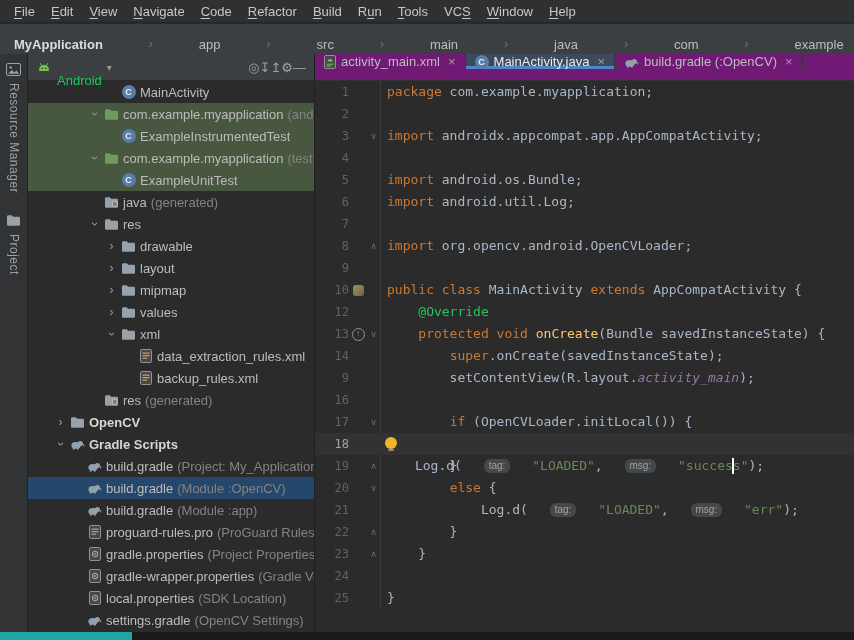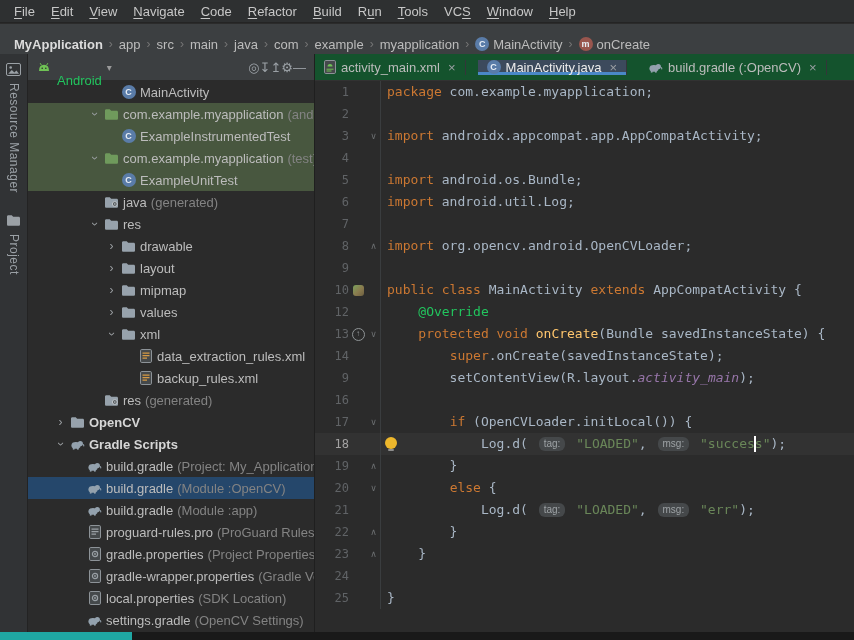--- a/index.html
+++ b/index.html
@@ -7,21 +7,21 @@
        font-family:"Liberation Sans",sans-serif;color:#bbbbbb;font-size:13px;}
 
   
   #menubar{position:absolute;left:0;top:0;width:854px;height:23px;background:#2e3031;
            border-bottom:1px solid #242424;display:flex;align-items:center;padding-left:6px;box-sizing:border-box;}
   .menu-item{padding:2px 8px;color:#c7c7c7;cursor:default;}
   .menu-item u{text-decoration-thickness:1px;text-underline-offset:2px;}
 
   
   #crumbs{position:absolute;left:0;top:24px;width:854px;height:41px;background:#3c3f41;
-          border-bottom:1px solid #2b2b2b;display:flex;align-items:center;padding-left:12px;box-sizing:border-box;white-space:nowrap;}
+          border-bottom:1px solid #2b2b2b;display:flex;align-items:center;padding-left:12px;box-sizing:border-box;white-space:nowrap;gap:40px;}
   .crumb{color:#bcbcbc;display:inline-flex;align-items:center;gap:4px;padding:0 2px;}
   .crumb.bold{font-weight:bold;color:#dcdcdc;}
   .crumb-sep{color:#757575;margin:0 4px;font-size:12px;}
 
   
   #stripe{position:absolute;left:0;top:54px;width:28px;bottom:8px;background:#313335;border-right:1px solid #232323;box-sizing:border-box;}
   .stripe-btn{display:flex;flex-direction:column;align-items:center;gap:7px;padding:9px 0 12px 0;cursor:default;}
   .stripe-label{writing-mode:vertical-rl;text-orientation:sideways;font-size:12px;color:#9ba1a6;letter-spacing:.5px;}
 
   
@@ -44,41 +44,41 @@
   .tsec{color:#838383;margin-left:4px;}
 
   
   .ci{display:inline-flex;width:14px;height:14px;border-radius:50%;align-items:center;justify-content:center;
       font-size:9px;font-weight:bold;color:#e8eef5;flex:none;}
   .ci-class{background:#5a7ca8;}
   .ci-method{background:#99564e;}
 
   
   #editor{position:absolute;left:315px;top:54px;right:0;bottom:8px;background:#2b2b2b;overflow:hidden;}
-  #tabbar{height:27px;background:#14532d;border-bottom:1px solid #323232;display:flex;align-items:center;box-sizing:border-box;gap:12px;}
+  #tabbar{height:27px;background:#701a75;border-bottom:1px solid #323232;display:flex;align-items:flex-start;box-sizing:border-box;}
   .tab{display:flex;align-items:center;gap:5px;padding:0 9px;color:#bcbcbc;border-right:1px solid #333639;cursor:default;}
   .tab.active{background:#3c4a5c;color:#ececec;box-shadow:inset 0 -3px 0 #4a88c7;}
   .tclose{color:#9b9fa3;margin-left:3px;font-size:13px;}
 
   #code{position:relative;}
   .cl{display:flex;height:22px;position:relative;}
-  .cl.cur{background:#323232;}
+  .cl.cur{background:#323232;flex-direction:column;}
   .ln{width:34px;flex:none;text-align:right;color:#606366;font:12px/22px "DejaVu Sans Mono",monospace;}
   .cl.cur .ln{color:#a4a3a3;}
   .gi{width:18px;flex:none;display:flex;align-items:center;justify-content:center;}
   .gf{width:13px;flex:none;color:#6a6d6f;font-size:9px;line-height:22px;text-align:center;border-right:1px solid #3a3d3f;}
   .ct{margin:0;padding:0 0 0 6px;font:13px/22px "DejaVu Sans Mono",monospace;color:#a9b7c6;white-space:pre;}
   .seg-k{color:#cc7832;}
   .seg-s{color:#6a8759;}
   .seg-a{color:#22c55e;}
   .seg-m{color:#ffc66d;}
   .seg-sf{color:#9876aa;font-style:italic;}
   .seg-sm{}
   .seg-h{display:inline-block;background:#45484a;color:#9da2a5;border-radius:6px;padding:0 5px;
-         font:10px/14px "Liberation Sans",sans-serif;vertical-align:middle;position:relative;top:-1px;margin:0 3px;}
+         font:10px/14px "Liberation Sans",sans-serif;vertical-align:middle;position:relative;top:-1px;margin:0 14px;}
   .seg-c{display:inline-block;width:2px;height:16px;background:#ffffff;vertical-align:middle;margin:0 -1px 2px -1px;}
 
   .g-runclass{width:11px;height:11px;border-radius:3px;display:inline-block;
               background:linear-gradient(135deg,#7ba15c 0%,#8a7b4e 55%,#6d5f41 100%);}
   .g-override{width:11px;height:11px;border-radius:50%;border:1px solid #8f9496;color:#8f9496;
               font-size:8px;line-height:10px;text-align:center;display:inline-block;}
   .bulb{position:absolute;left:70px;top:4px;width:12px;height:12px;border-radius:50%;background:#edb72c;}
   .bulb:after{content:"";position:absolute;left:3px;bottom:-2px;width:6px;height:2px;background:#8d8d8d;border-radius:1px;}
 
   

